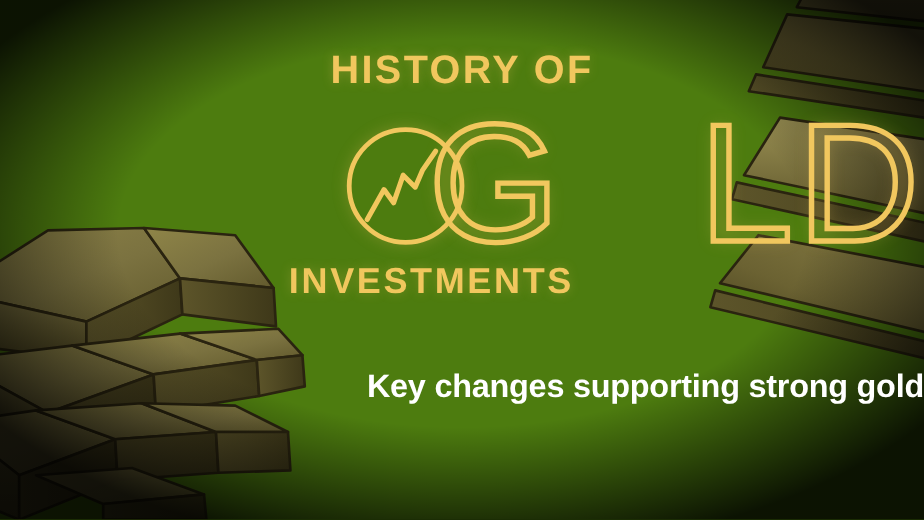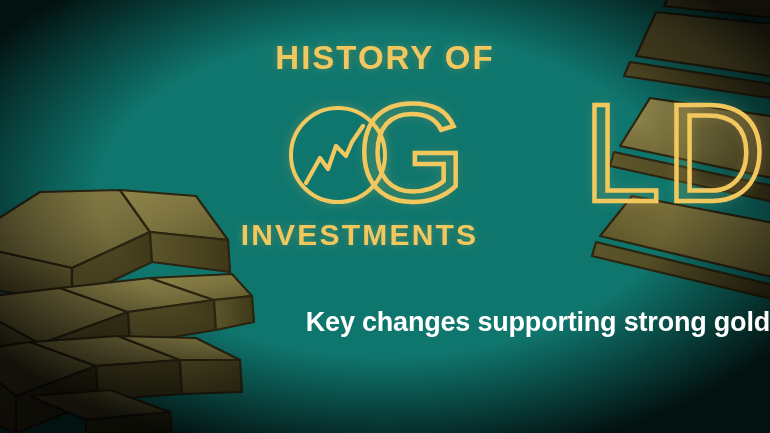--- a/index.html
+++ b/index.html
@@ -4,21 +4,21 @@
 <style>
   html, body {
     margin: 0;
     padding: 0;
     background: #000;
   }
   #poster {
     position: relative;
     width: 770px;
     height: 433px;
-    background: #0f766e;
+    background: #4d7c0f;
     overflow: hidden;
     font-family: "Liberation Sans", sans-serif;
     user-select: none;
   }
 
   
   .bars-layer {
     position: absolute;
     top: 0;
     left: 0;

